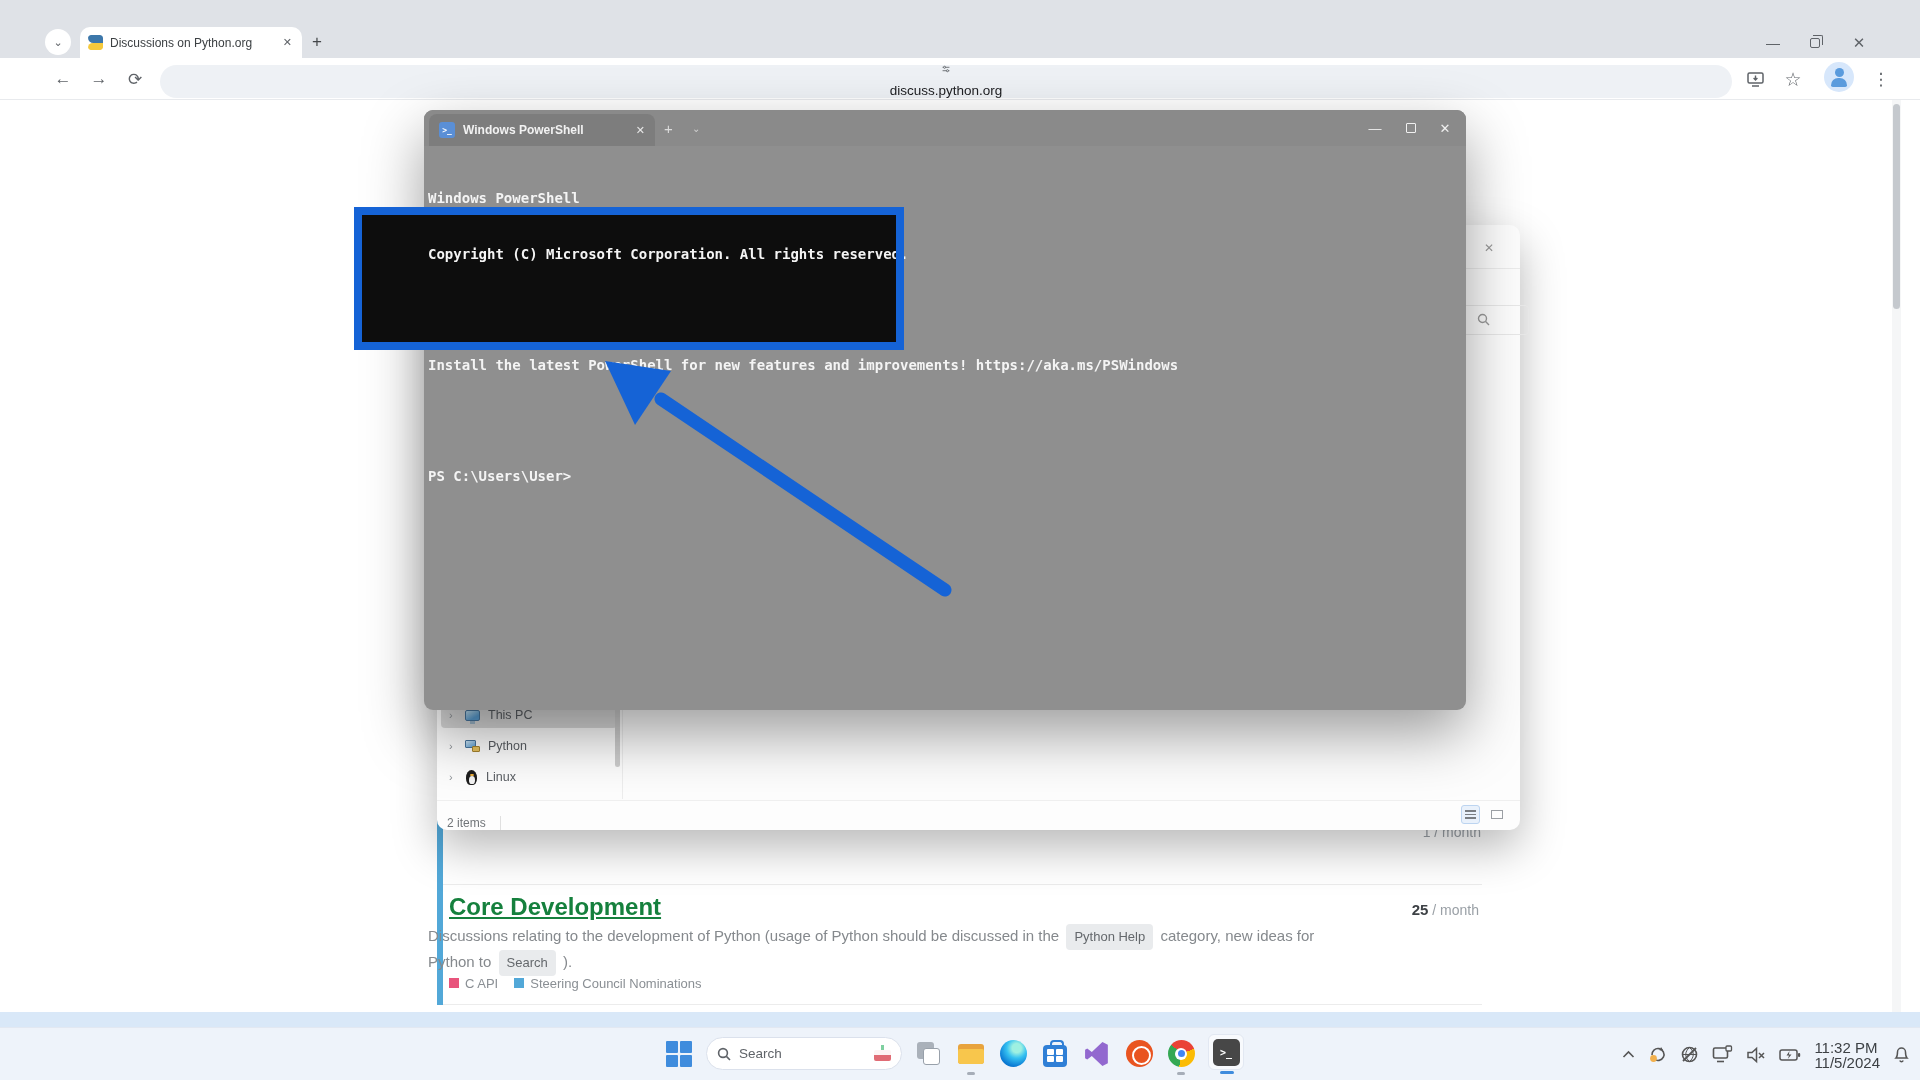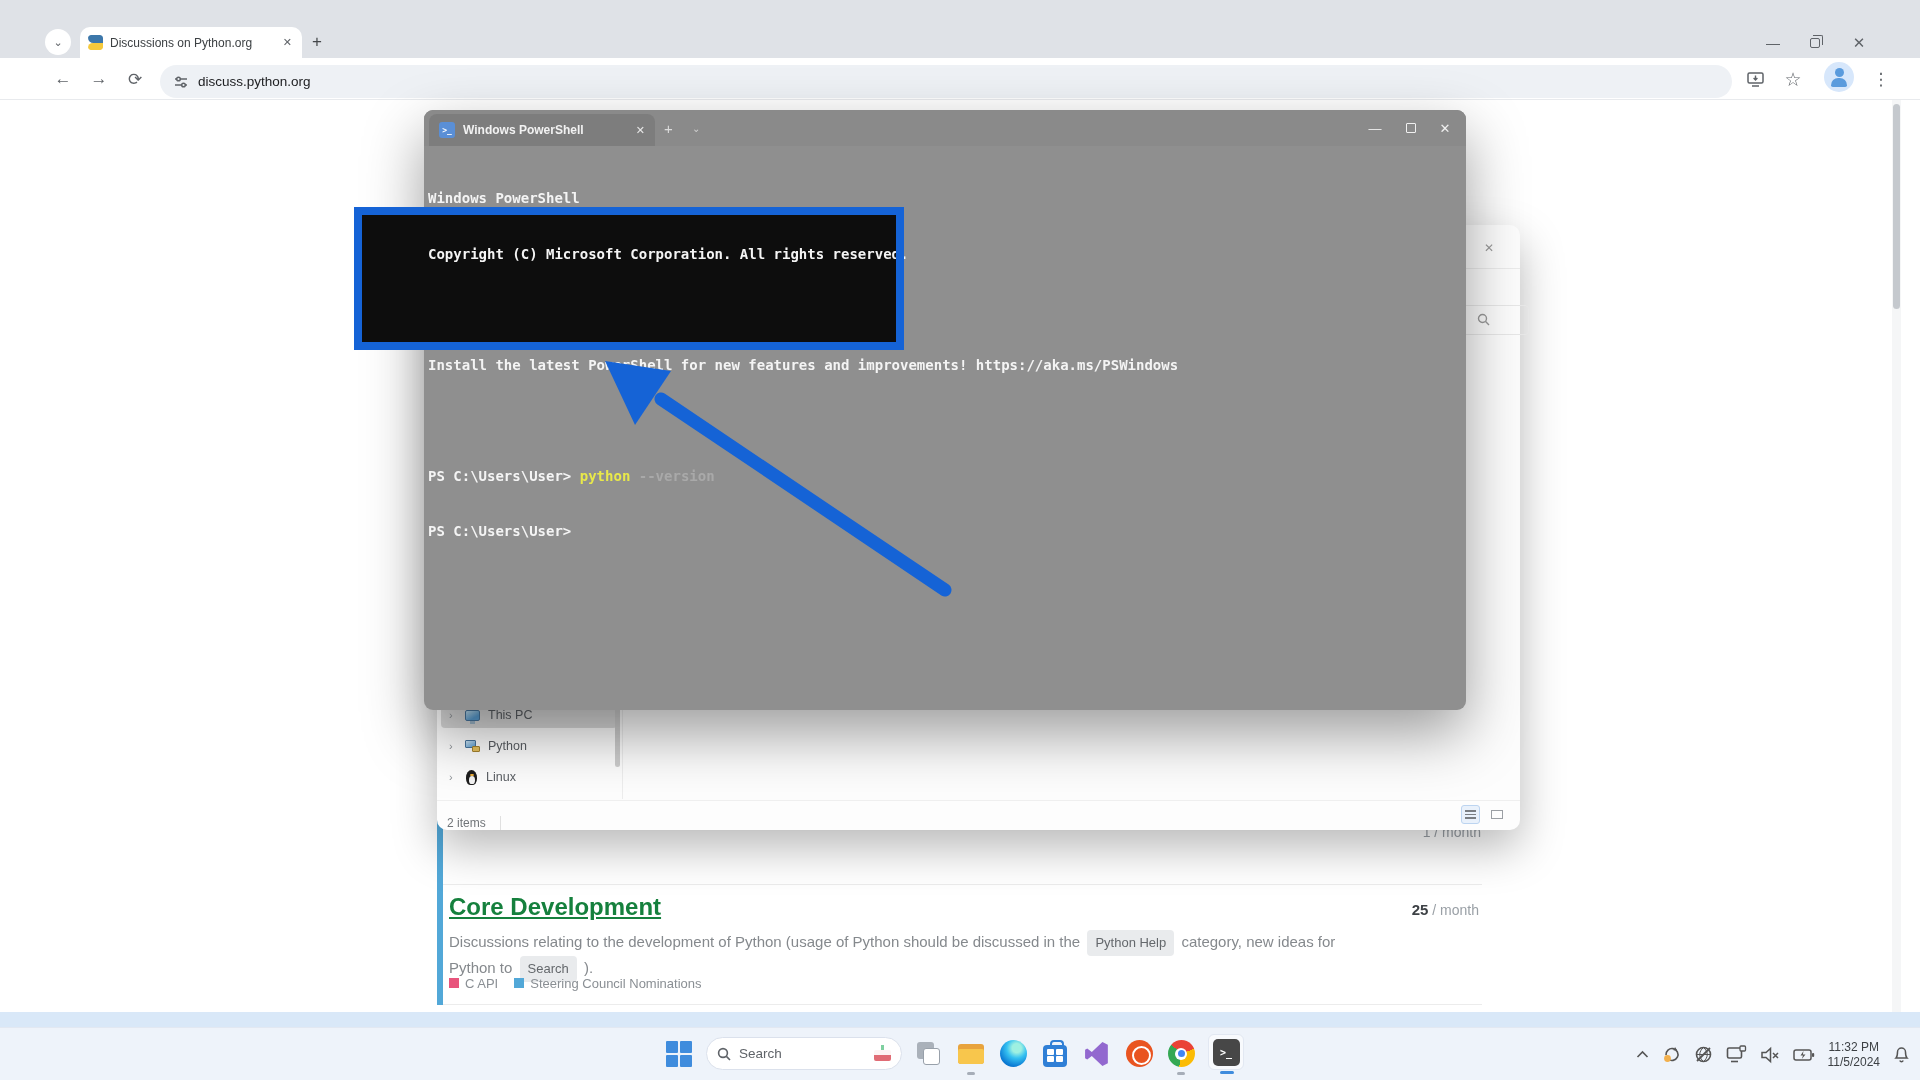--- a/index.html
+++ b/index.html
@@ -17,21 +17,21 @@
   .favicon { width:15px; height:15px; border-radius:3px; overflow:hidden; position:relative; flex:0 0 auto; }
   .favicon .py-b { position:absolute; left:0; top:0; width:15px; height:8px; background:#3c77aa; border-radius:3px 3px 0 6px; }
   .favicon .py-y { position:absolute; left:0; bottom:0; width:15px; height:7px; background:#f5c93c; border-radius:6px 0 3px 3px; }
   .tab-title { font-size:12px; color:#3c4043; white-space:nowrap; overflow:hidden; flex:1 1 auto; }
   .tab-close { color:#5f6368; font-size:11px; padding:0 2px; }
   .newtab-btn { left:312px; top:33px; color:#44474a; font-size:17px; line-height:17px; }
   .toolbar { left:0; top:58px; width:1920px; height:42px; background:#ffffff; border-bottom:1px solid #e8eaed; }
   .nav-ic { top:66px; width:26px; height:26px; color:#5f6368; font-size:17px;
     display:flex; align-items:center; justify-content:center; }
   .omnibox { left:160px; top:65px; width:1572px; height:33px; border-radius:17px; background:#eef1f5;
-    display:flex; align-items:center; padding:0 14px; gap:10px; }
+    display:flex; align-items:center; padding:0 14px; gap:10px;flex-direction:column; }
   .omni-url { font-size:13.5px; color:#202124; }
   .tb-right { top:66px; color:#5f6368; font-size:16px; display:flex; align-items:center; justify-content:center;
     width:26px; height:26px; }
   .avatar { left:1824px; top:62px; width:30px; height:30px; border-radius:50%; background:#d7e7fb;
     display:flex; align-items:center; justify-content:center; }
   .avatar-head { width:9px; height:9px; border-radius:50%; background:#5a9bdd; position:absolute; top:6px; }
   .avatar-body { width:16px; height:9px; border-radius:8px 8px 2px 2px; background:#5a9bdd; position:absolute; bottom:5px; }
   .win-ctl { top:32px; color:#5f6368; font-size:14px; width:30px; height:22px;
     display:flex; align-items:center; justify-content:center; }
   .restore-glyph { width:10px; height:10px; border:1.4px solid #5f6368; border-radius:2px; position:relative; }
@@ -162,21 +162,21 @@
     background:#fff; }
   .chrome-o .cb { position:absolute; left:10px; top:10px; width:7px; height:7px; border-radius:50%; background:#4285f4; }
   .term-plate { width:36px; height:36px; background:#f8fafd; border:1px solid #e2e8f2; border-radius:6px;
     display:flex; align-items:center; justify-content:center; position:relative; margin-top:-3px; }
   .term-icon { width:27px; height:27px; background:#474747; border-radius:5px; color:#fff;
     font-family:"DejaVu Sans Mono",monospace; font-size:10px; font-weight:bold;
     display:flex; align-items:center; justify-content:center; }
   .term-dash { position:absolute; bottom:-5px; left:11px; width:14px; height:3px; border-radius:2px; background:#3f8cdd; }
   .tray { position:absolute; right:10px; top:0; height:53px; display:flex; align-items:center; gap:13px; }
   .tray svg { display:block; }
-  .clock { text-align:center; font-size:12px; color:#3d4145; line-height:15px; }
+  .clock { text-align:left; font-size:15px; color:#3d4145; line-height:15px; }
 
   .vs-svg { display:block; }
 </style>
 </head>
 <body>
 
 <div id="screen">
 
   <div class="abs tabstrip"></div>
   <div class="abs tab-search">⌄</div>
@@ -233,21 +233,21 @@
     <div style="position:relative; height:52px;">
       <div class="cat-title" style="padding-left:6px">PEPs</div>
       <div class="cat-rate" style="top:24px">1 / month</div>
     </div>
   </div>
   <div class="abs divider" style="top:884px"></div>
   <div class="abs" style="left:449px; top:893px; width:1030px;">
     <span class="cat-title">Core Development</span>
     <span class="cat-rate" style="right:0; top:8px;"><b>25</b><span> / month</span></span>
   </div>
-  <div class="abs cat-desc" style="left:449px; top:924px; width:1020px;margin-top:6px;">
+  <div class="abs cat-desc" style="left:428px; top:924px; width:1020px;">
     <span>Discussions relating to the development of Python (usage of Python should be discussed in the</span>
     <span class="pill">Python Help</span>
     <span>category, new ideas for</span><br>
     <span>Python to</span>
     <span class="pill">Search</span>
     <span>).</span>
   </div>
   <div class="tagrow">
     <span><span class="tagsq" style="background: rgb(232, 84, 124);"></span><span>C API</span></span>
     <span><span class="tagsq" style="background: rgb(82, 168, 216);"></span><span>Steering Council Nominations</span></span>
@@ -319,21 +319,20 @@
       <div class="ps-ctl" style="left:1006px">✕</div>
     </div>
   </div>
 
   <div class="abs term-text term-base" style="z-index:21">
     <div>Windows PowerShell</div>
     <div>Copyright (C) Microsoft Corporation. All rights reserved.</div>
     <div>&nbsp;</div>
     <div>Install the latest PowerShell for new features and improvements! https://aka.ms/PSWindows</div>
     <div>&nbsp;</div>
-    <div><span>PS C:\Users\User&gt;</span><span> </span><span class="cmd">python</span><span> </span><span class="flag">--version</span></div>
     <div>PS C:\Users\User&gt;</div>
   </div>
 
   <div class="abs hl-box" style="border-color: rgb(21, 99, 214);">
     <div class="abs term-text hl-inner">
       <div>Windows PowerShell</div>
       <div>Copyright (C) Microsoft Corporation. All rights reserved.</div>
       <div>&nbsp;</div>
       
       

